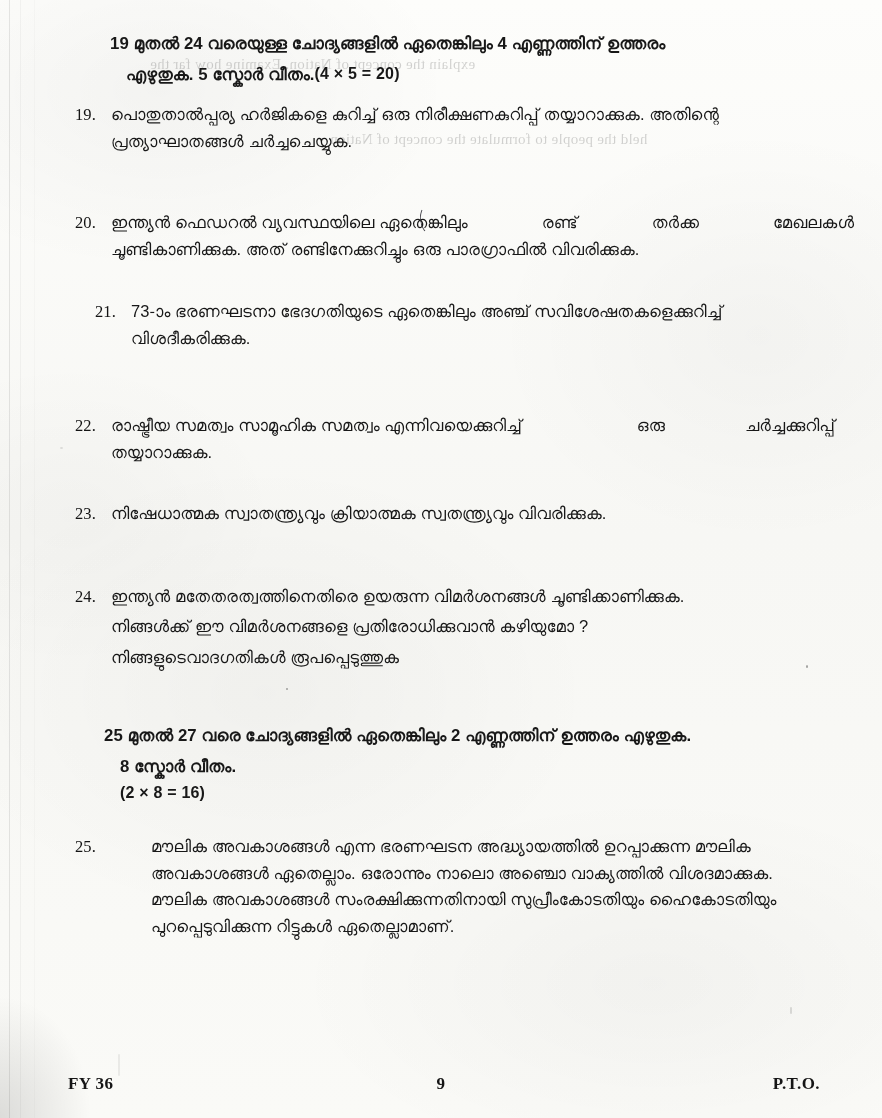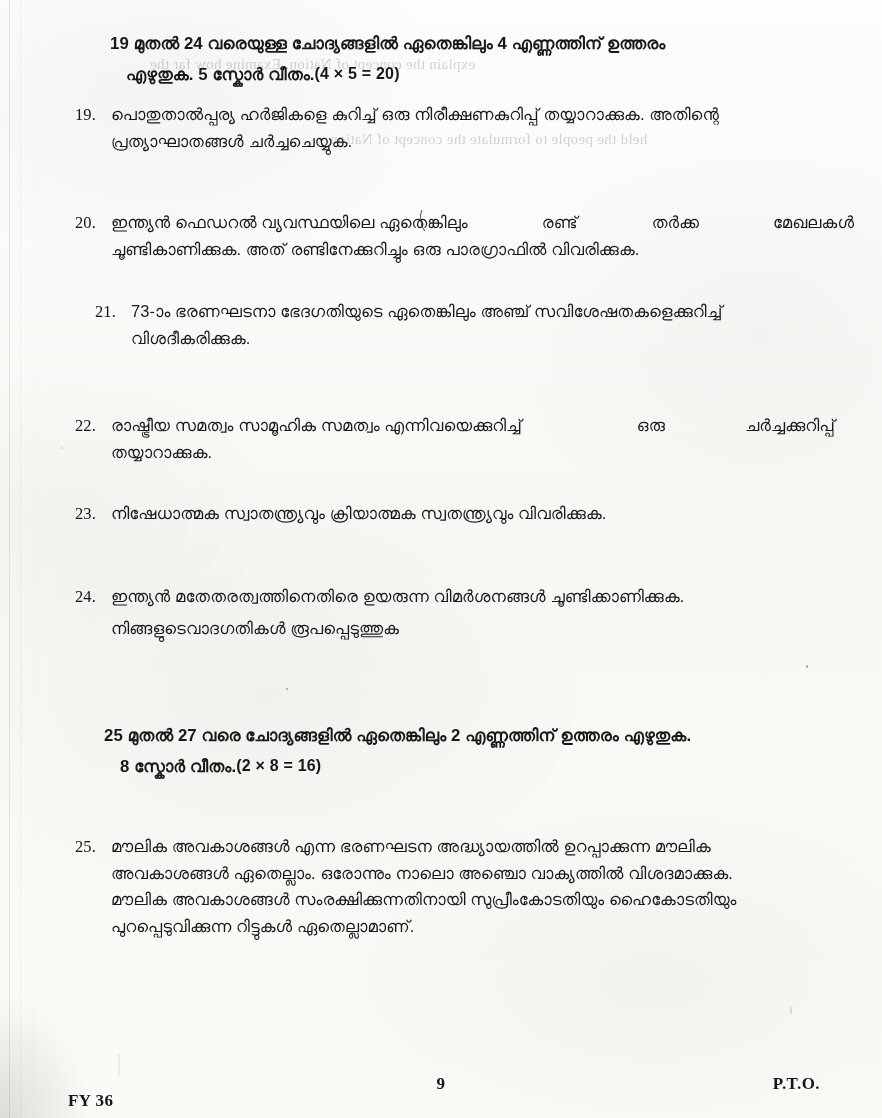--- a/index.html
+++ b/index.html
@@ -152,21 +152,21 @@
     position: absolute;
     left: 0;
     bottom: 18px;
     width: 882px;
     height: 26px;
     font-family: "Liberation Serif", "DejaVu Serif", serif;
     font-weight: bold;
     font-size: 17px;
     letter-spacing: 0.4px;
   }
-  .footer .code { position: absolute; left: 68px;  top: 17px; }
+  .footer .code { position: absolute; left: 68px;  top: 0; }
   .footer .pageno { position: absolute; left: 0; top: 0; width: 882px; text-align: center; }
   .footer .pto  { position: absolute; right: 62px; top: 0; }
 </style>
 </head>
 <body>
 
 <div class="page">
 
   <div class="scan-streak a"></div>
   <div class="scan-streak b"></div>
@@ -237,33 +237,34 @@
       <span class="num">23.</span>
       <span class="body">
         <span class="ln">നിഷേധാത്മക സ്വാതന്ത്ര്യവും ക്രിയാത്മക സ്വതന്ത്ര്യവും വിവരിക്കുക.</span>
       </span>
     </div>
 
     <div class="q ml" style="left:75px; top:583px; width:760px;">
       <span class="num">24.</span>
       <span class="body">
         <span class="ln">ഇന്ത്യൻ മതേതരത്വത്തിനെതിരെ ഉയരുന്ന വിമർശനങ്ങൾ ചൂണ്ടിക്കാണിക്കുക.</span>
+        <span class="ln" style="margin-top:3px;">നിങ്ങൾക്ക് ഈ വിമർശനങ്ങളെ പ്രതിരോധിക്കുവാൻ കഴിയുമോ ?</span>
         <span class="ln" style="margin-top:5px;">നിങ്ങളുടെവാദഗതികൾ രൂപപ്പെടുത്തുക</span>
       </span>
     </div>
 
     <div class="blk instruction ml" style="left:104px; top:722px; width:712px;">
       <span class="ln">25 മുതൽ 27 വരെ ചോദ്യങ്ങളിൽ ഏതെങ്കിലും 2 എണ്ണത്തിന് ഉത്തരം എഴുതുക.</span>
-      <span class="ln justify" style="margin-top:4px;">
+      <span class="ln justify" style="margin-top:4px;flex-direction:column;">
         <span>8 സ്കോർ വീതം.</span>
         <span class="marks">(2 × 8 = 16)</span>
       </span>
     </div>
 
-    <div class="q ml" style="left:75px; top:833px; width:762px;">
+    <div class="q ml" style="left:75px; top:833px; width:762px;gap:40px;">
       <span class="num">25.</span>
       <span class="body">
         <span class="ln">മൗലിക അവകാശങ്ങൾ എന്ന ഭരണഘടന അദ്ധ്യായത്തിൽ ഉറപ്പാക്കുന്ന മൗലിക</span>
         <span class="ln">അവകാശങ്ങൾ ഏതെല്ലാം. ഒരോന്നും നാലൊ അഞ്ചൊ വാക്യത്തിൽ വിശദമാക്കുക.</span>
         <span class="ln">മൗലിക അവകാശങ്ങൾ സംരക്ഷിക്കുന്നതിനായി സുപ്രീംകോടതിയും ഹൈകോടതിയും</span>
         <span class="ln">പുറപ്പെടുവിക്കുന്ന റിട്ടുകൾ ഏതെല്ലാമാണ്.</span>
       </span>
     </div>
 
 

